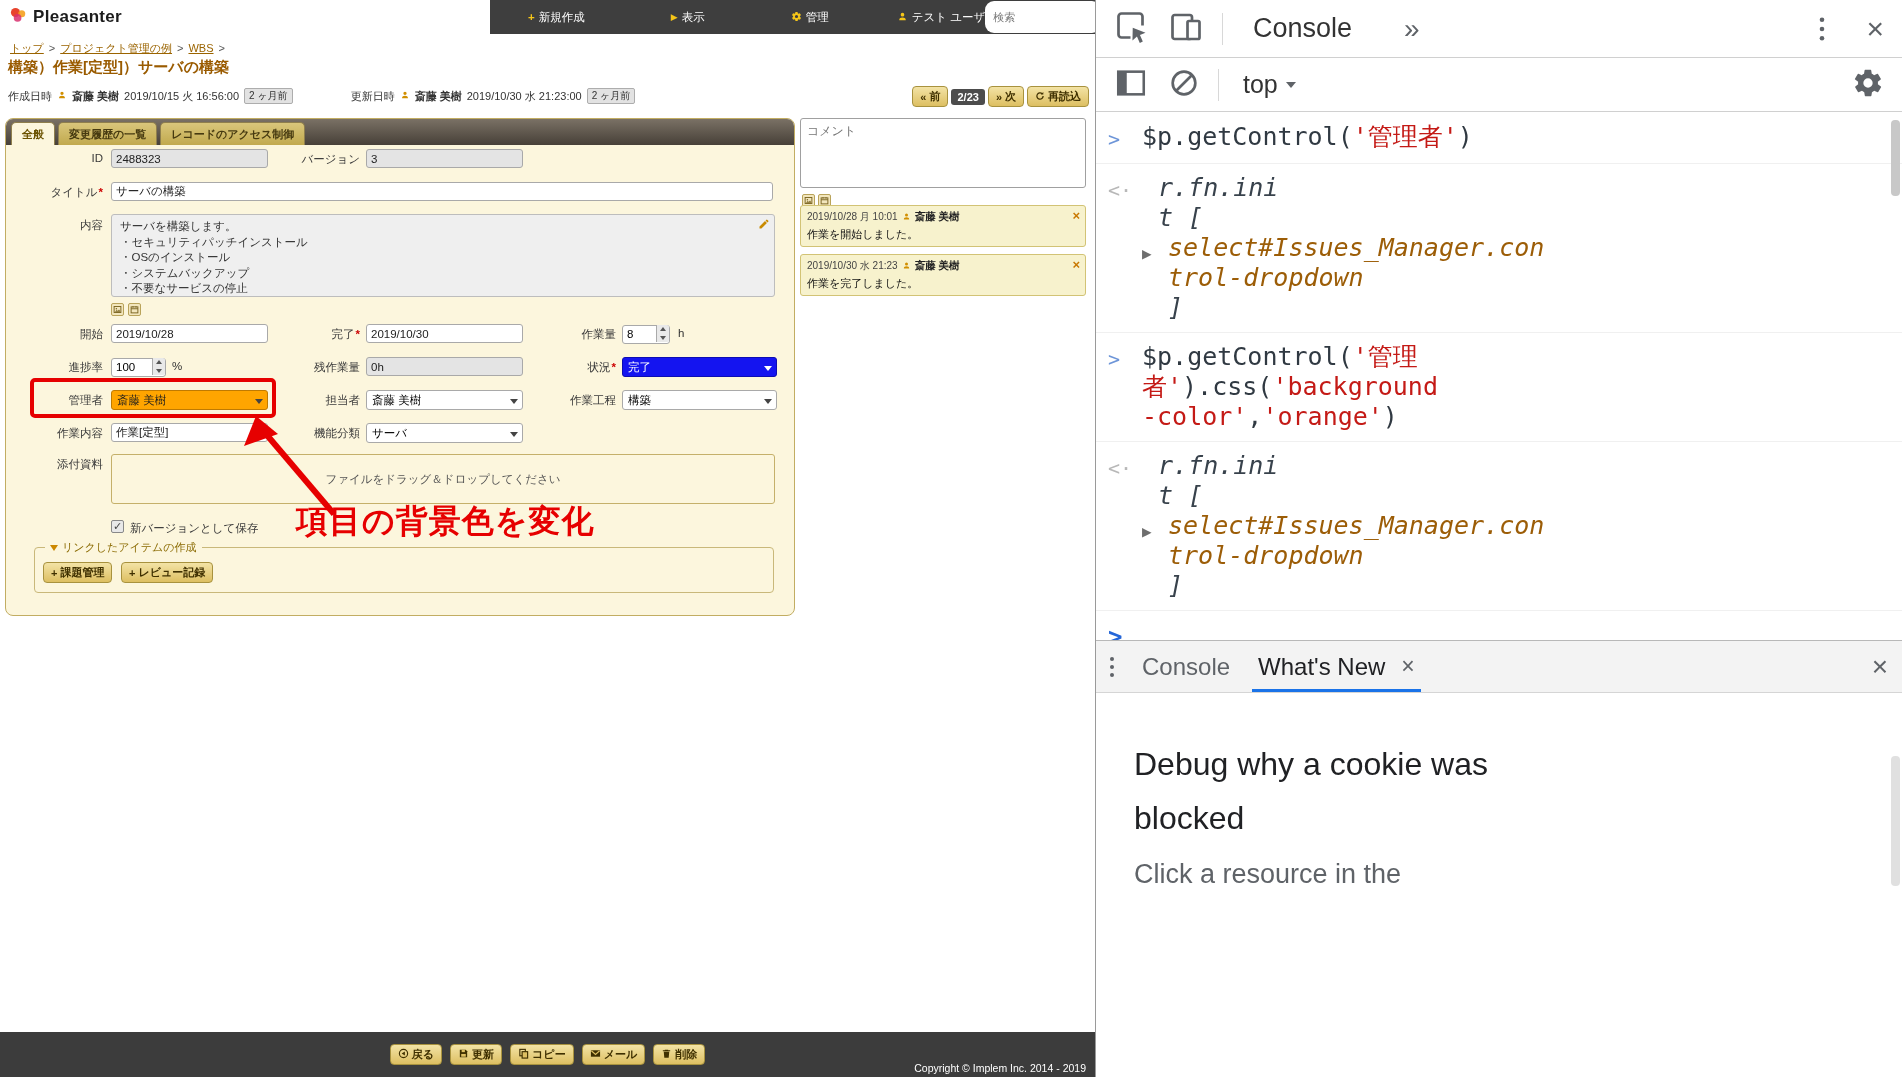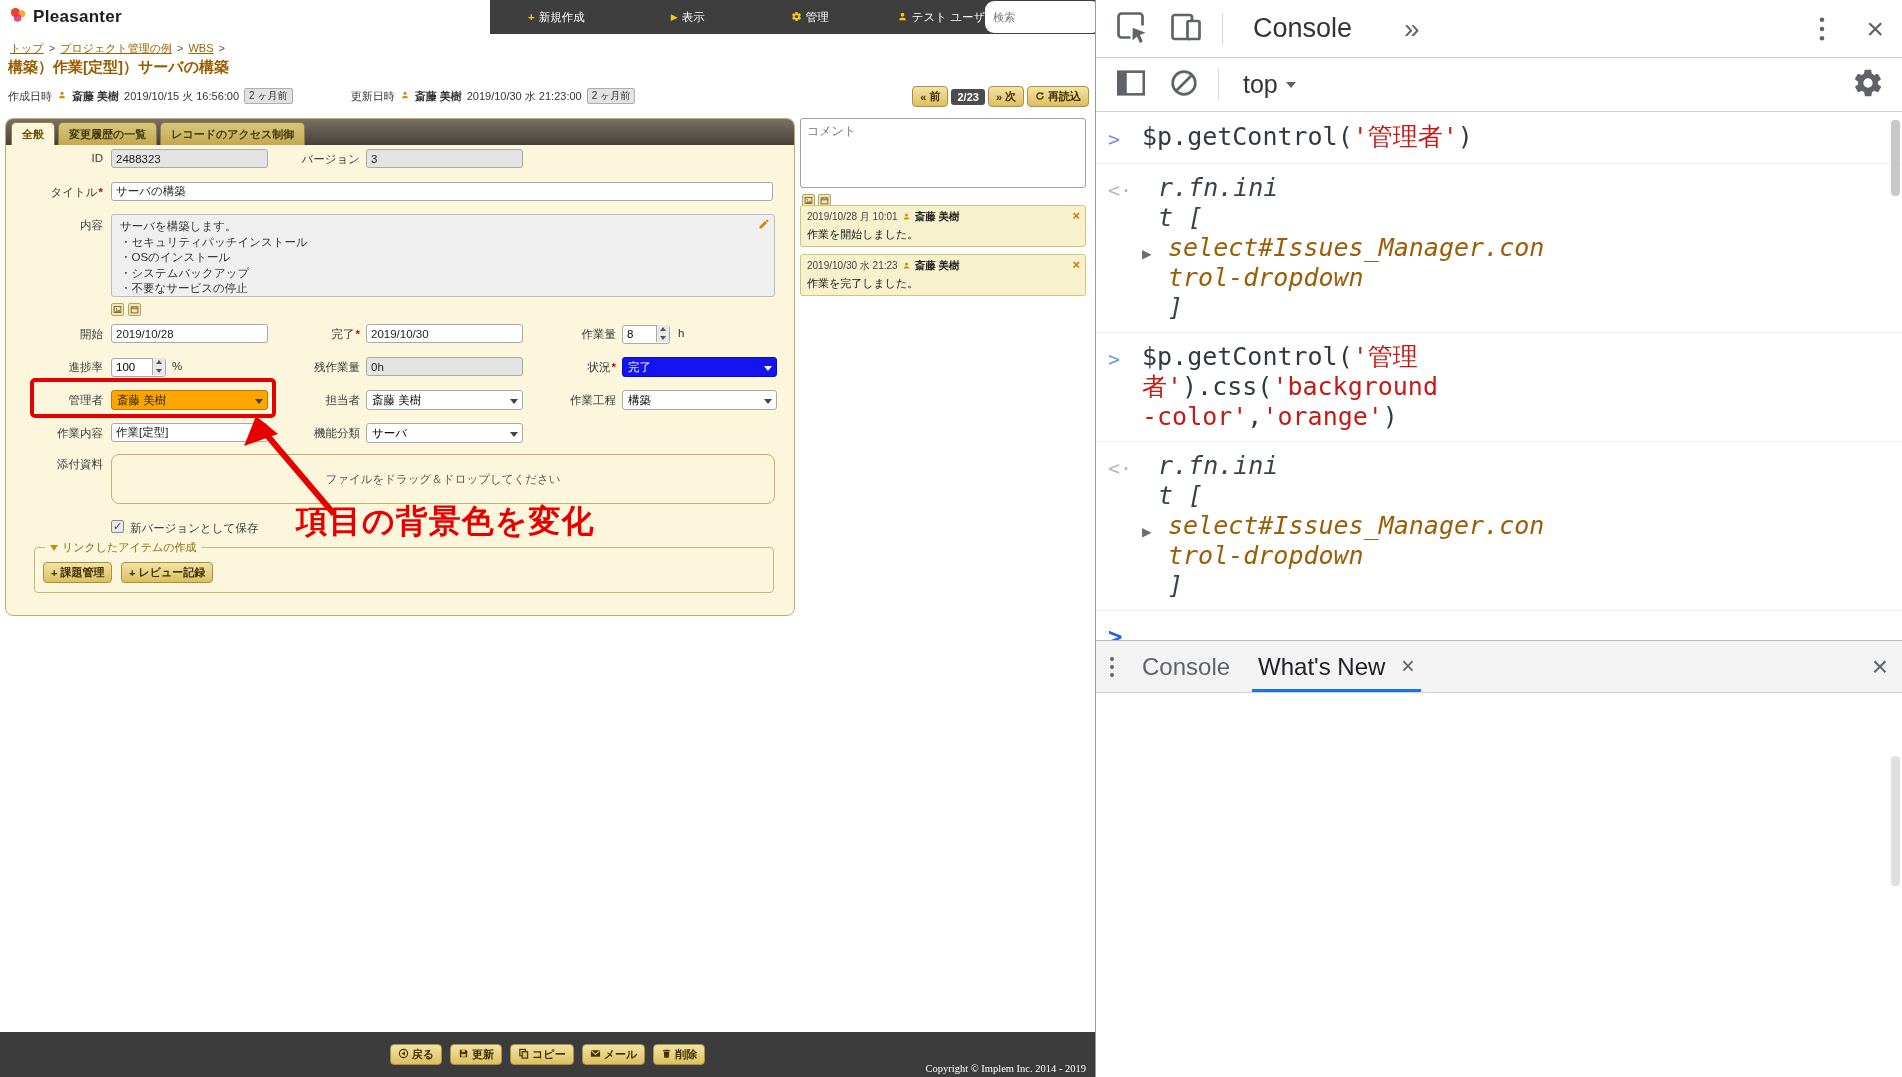--- a/index.html
+++ b/index.html
@@ -63,21 +63,21 @@
     border-right:4px solid transparent;border-top:5px solid #444;}
   .sel-status{background:#1414f0;color:#fff;border-color:#0c0cb4;}
   .sel-status .arr{border-top-color:#fff;}
   .sel-manager{background:#ffa500;color:#1d1d1d;border-color:#c07a00;}
   .body-box{position:absolute;left:105px;top:69px;width:664px;height:83px;background:#efefef;
     border:1px solid #bdbdbd;border-radius:3px;padding:4px 8px;font-size:11.5px;line-height:15.5px;
     color:#333;}
   .mini-ic{width:13px;height:13px;background:#f2e6bd;border:1px solid #b9a35a;border-radius:2px;
     display:inline-flex;align-items:center;justify-content:center;cursor:pointer;}
   .dropzone{position:absolute;left:105px;top:309px;width:664px;height:50px;border:1px solid #c5b06a;
-    border-radius:8px;display:flex;align-items:center;justify-content:center;font-size:11.5px;
+    border-radius:3px;display:flex;align-items:center;justify-content:center;font-size:11.5px;
     color:#555;cursor:pointer;}
   .cb{position:absolute;left:105px;top:375px;width:13px;height:13px;border:1px solid #888;
     background:#e8e8e8;border-radius:2px;font-size:11px;line-height:11px;text-align:center;
     color:#444;cursor:pointer;}
   .cb-label{position:absolute;left:124px;top:376px;font-size:11.5px;color:#3a3a3a;}
   .fieldset{position:absolute;left:28px;top:402px;width:740px;height:46px;border:1px solid #c9b87a;
     border-radius:4px;}
   .legend{position:absolute;left:10px;top:-8px;background:#fcf6dd;padding:0 5px;font-size:11px;
     color:#8a6a00;display:flex;align-items:center;gap:4px;}
   .tri-legend{width:0;height:0;border-left:4px solid transparent;border-right:4px solid transparent;
@@ -95,21 +95,21 @@
   .cmt-icons{position:absolute;left:2px;top:76px;display:flex;gap:3px;}
   .comment{position:absolute;left:0;width:286px;height:42px;background:#f7f2cd;
     border:1px solid #d2c375;border-radius:3px;padding:4px 6px;}
   .cmt-head{display:flex;align-items:center;gap:4px;font-size:10px;color:#444;}
   .cmt-user{font-weight:bold;font-size:10.5px;color:#222;}
   .cmt-x{position:absolute;right:5px;top:2px;color:#c87800;font-size:13px;font-weight:bold;
     cursor:pointer;}
   .cmt-body{font-size:11px;color:#111;margin-top:3px;}
   
   .app-footer{position:absolute;left:0;bottom:0;width:1095px;height:45px;background:#3c3c3c;
-    display:flex;justify-content:center;align-items:center;gap:8px;font-family:Liberation Serif, serif;}
+    display:flex;justify-content:center;align-items:center;gap:8px;}
   .copyright{position:absolute;right:9px;bottom:3px;font-size:10.5px;color:#fff;}
   
   .devtools{position:absolute;left:1095px;top:0;width:807px;height:1077px;background:#fff;
     border-left:1px solid #9a9a9a;}
   .dt-toolbar1{height:58px;border-bottom:1px solid #d0d0d0;display:flex;align-items:center;
     padding:0 18px;}
   .dt-toolbar2{height:54px;border-bottom:1px solid #d0d0d0;display:flex;align-items:center;
     padding:0 18px;}
   .vsep{width:1px;height:32px;background:#d8d8d8;}
   .dt-tabname{font-size:27px;color:#333;}
@@ -565,15 +565,19 @@
           <i></i>
           <i></i>
         </span>
       <span class="d-tab">Console</span>
       <span class="d-tab active">
         <span>What's New</span>
         <span class="tab-x">×</span>
       </span>
       <span class="xclose" style="margin-left:auto;font-size:28px">×</span>
     </div>
+    <div class="wn-content">
+      <div class="wn-title">Debug why a cookie was blocked</div>
+      <div class="wn-body">Click a resource in the</div>
+    </div>
     <div class="drawer-scroll"></div>
   </div>
 </div>
 
 </body></html>

